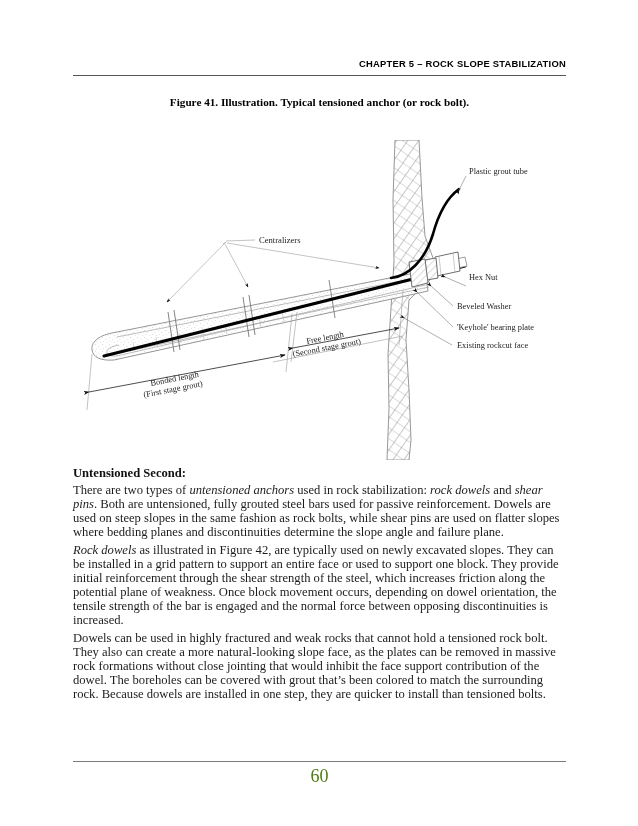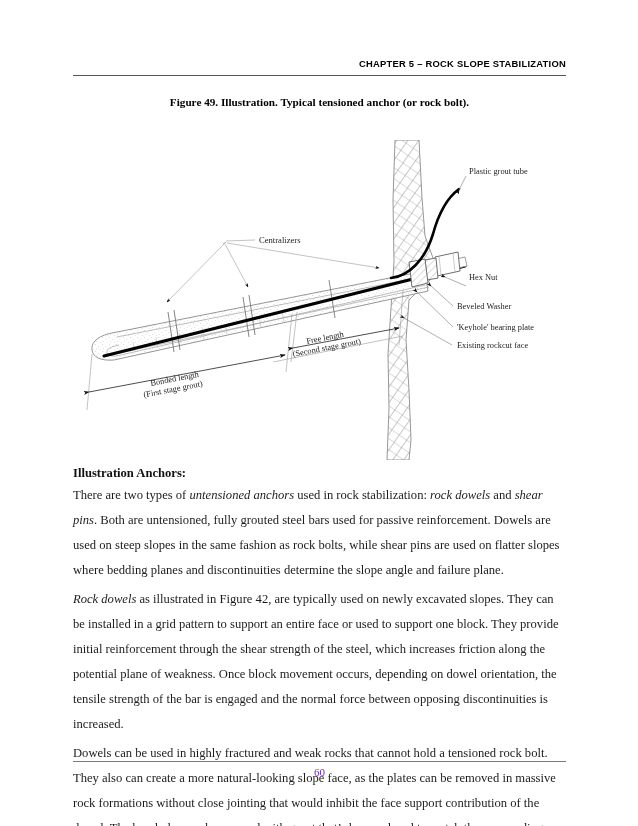--- a/index.html
+++ b/index.html
@@ -76,21 +76,21 @@
   .section-head {
     font-weight: bold;
     font-size: 12.6px;
     line-height: 16.5px;
     margin: 0 0 1px 0;
     color: #111;
   }
   p.para {
     margin: 0;
     font-size: 12.6px;
-    line-height: 25px;
+    line-height: 14px;
     text-align: left;
     color: #1c1c1c;
   }
   p.para + p.para { margin-top: 4px; }
   .it { font-style: italic; }
 
   
   .footer-rule {
     position: absolute;
     left: 73px;
@@ -98,33 +98,33 @@
     width: 493px;
     height: 1px;
     background: #7a7a7a;
   }
   .page-number {
     position: absolute;
     left: 73px;
     top: 766px;
     width: 493px;
     text-align: center;
-    font-size: 11px;
-    color: #6d28d9;
+    font-size: 18px;
+    color: #4d7c0f;
   }
 </style>
 </head>
 <body>
 
 <div class="page">
 
   <div class="header-title">CHAPTER 5 – ROCK SLOPE STABILIZATION</div>
   <div class="header-rule"></div>
 
-  <div class="fig-caption">Figure 49. Illustration. Typical tensioned anchor (or rock bolt).</div>
+  <div class="fig-caption">Figure 41. Illustration. Typical tensioned anchor (or rock bolt).</div>
 
   <div class="figure">
     <svg width="493" height="320" viewBox="0 0 493 320" xmlns="http://www.w3.org/2000/svg">
       <defs>
 
         <pattern id="rockhatch" width="9" height="9" patternUnits="userSpaceOnUse" patternTransform="rotate(35)">
           <rect width="9" height="9" fill="#ffffff"></rect>
           <path d="M0 0 L9 0" stroke="#9a9a9a" stroke-width="0.7"></path>
           <path d="M4.5 0 L4.5 9" stroke="#9a9a9a" stroke-width="0.55"></path>
         </pattern>
@@ -252,21 +252,21 @@
         <path d="M200 222 L330 196"></path>
       </g>
       <g transform="translate(234,204) rotate(-11)">
         <text x="0" y="0" font-family="Liberation Serif, serif" font-size="8.4" fill="#1c1c1c">Free length</text>
         <text x="-16" y="10" font-family="Liberation Serif, serif" font-size="8.4" fill="#1c1c1c">(Second stage grout)</text>
       </g>
     </svg>
   </div>
 
   <div class="body-text">
-    <div class="section-head">Illustration Anchors:</div>
+    <div class="section-head">Untensioned Second:</div>
     <p class="para"><span>There are two types of </span><span class="it">untensioned anchors</span><span> used in rock stabilization: </span><span class="it">rock dowels</span><span> and </span><span class="it">shear pins</span><span>.  Both are untensioned, fully grouted steel bars used for passive reinforcement.  Dowels are used on steep slopes in the same fashion as rock bolts, while shear pins are used on flatter slopes where bedding planes and discontinuities determine the slope angle and failure plane.</span></p>
     <p class="para"><span class="it">Rock dowels</span><span> as illustrated in Figure 42, are typically used on newly excavated slopes.  They can be installed in a grid pattern to support an entire face or used to support one block.  They provide initial reinforcement through the shear strength of the steel, which increases friction along the potential plane of weakness.  Once block movement occurs, depending on dowel orientation, the tensile strength of the bar is engaged and the normal force between opposing discontinuities is increased.</span></p>
     <p class="para"><span>Dowels can be used in highly fractured and weak rocks that cannot hold a tensioned rock bolt.  They also can create a more natural-looking slope face, as the plates can be removed in massive rock formations without close jointing that would inhibit the face support contribution of the dowel.  The boreholes can be covered with grout that’s been colored to match the surrounding rock.  Because dowels are installed in one step, they are quicker to install than tensioned bolts.</span></p>
   </div>
 
   <div class="footer-rule"></div>
   <div class="page-number">60</div>
 
 </div>
 

